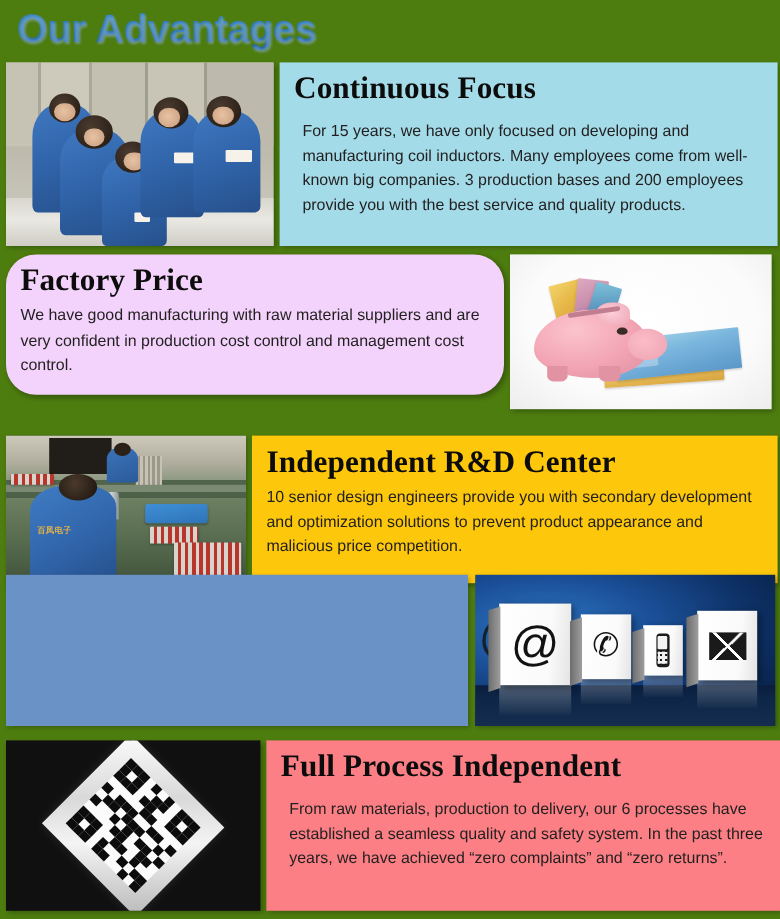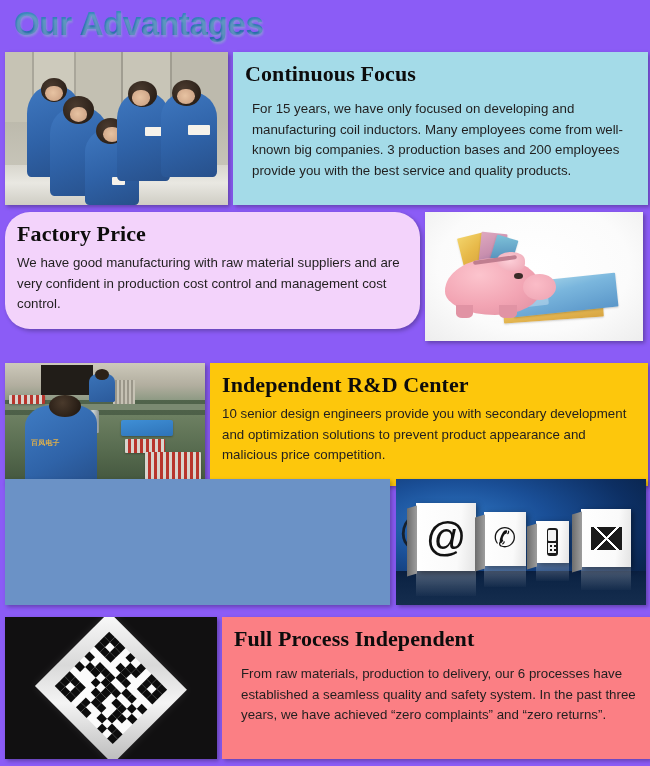--- a/index.html
+++ b/index.html
@@ -9,21 +9,21 @@
     height: 766px;
     background: #ffffff;
     font-family: "Liberation Sans", sans-serif;
     overflow: hidden;
   }
 
   #page {
     position: relative;
     width: 650px;
     height: 766px;
-    background: #8b5cf6;
+    background: #4d7c0f;
   }
 
   
   #page-title {
     position: absolute;
     left: 14px;
     top: 2px;
     font-family: "Liberation Sans", sans-serif;
     font-weight: bold;
     font-size: 33px;
@@ -51,21 +51,21 @@
     padding: 9px 12px 8px 12px;
   }
   .photo {
     box-shadow: 2px 2px 4px rgba(0,0,0,0.30);
     background: #ddd;
   }
 
   .ptitle {
     font-family: "Liberation Serif", serif;
     font-weight: bold;
-    font-size: 22px;
+    font-size: 26px;
     line-height: 26px;
     color: #0d0c0c;
     letter-spacing: 0.1px;
     white-space: nowrap;
   }
   .ptitle.small { font-size: 20px; }
   .pbody {
     font-family: "Liberation Sans", sans-serif;
     font-size: 13.3px;
     line-height: 20.5px;

